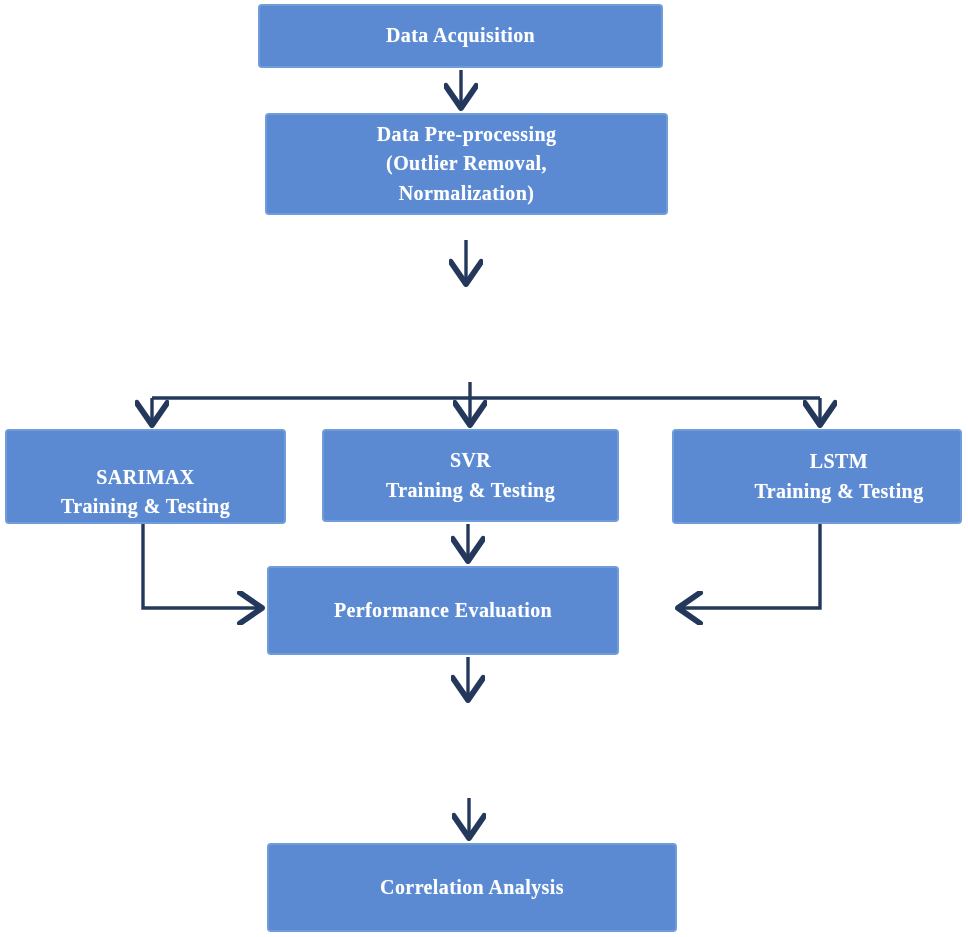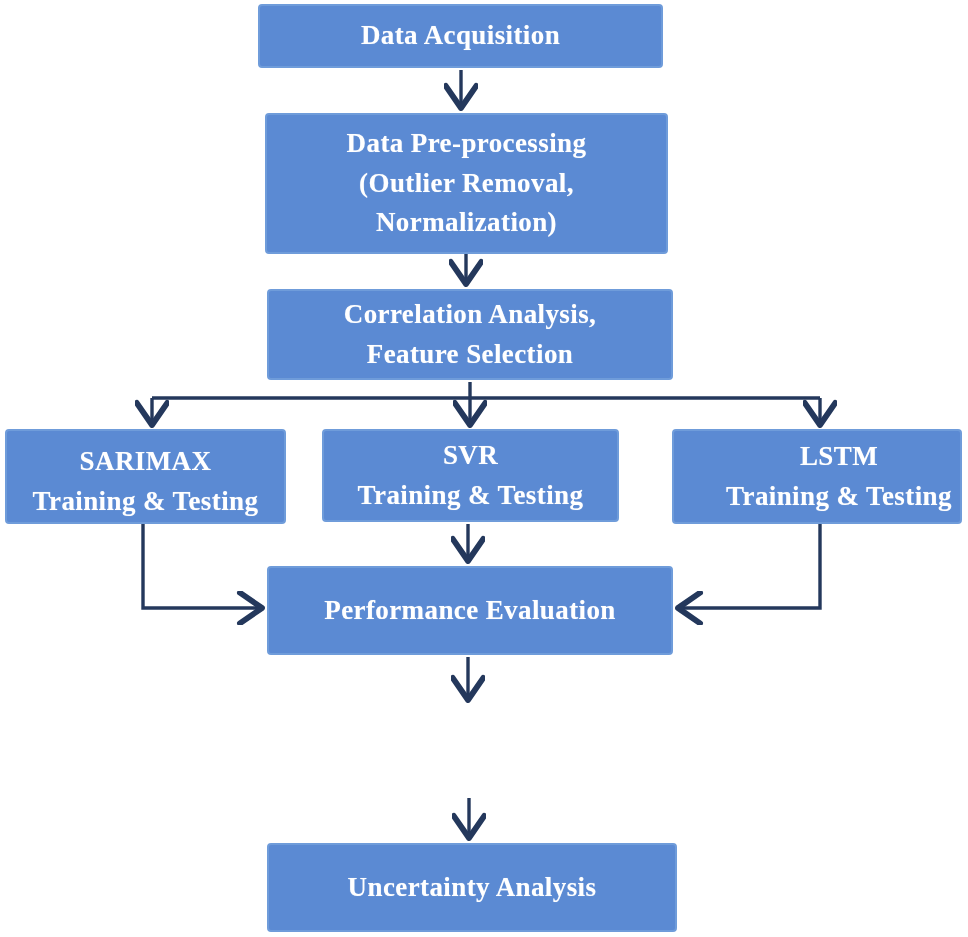--- a/index.html
+++ b/index.html
@@ -30,34 +30,34 @@
     border-radius: 4px;
     box-sizing: border-box;
     display: flex;
     align-items: center;
     justify-content: center;
     text-align: center;
   }
   .node-label {
     color: #ffffff;
     font-weight: bold;
-    font-size: 27px;
+    font-size: 20px;
     line-height: 1.48;
     letter-spacing: 0.4px;
     white-space: pre-line;
     text-shadow: 0 0 1px rgba(255,255,255,0.4);
   }
   
   .n-acq  { left: 258px; top:   4px; width: 405px; height:  64px; }
-  .n-pre  { left: 265px; top: 113px; width: 403px; height: 141px; }
+  .n-pre  { left: 265px; top: 113px; width: 403px; height: 102px; }
   .n-corr { left: 267px; top: 289px; width: 406px; height:  91px; }
   .n-sar  { left:   5px; top: 429px; width: 281px; height:  95px; align-items: flex-end; }
   .n-svr  { left: 322px; top: 429px; width: 297px; height:  93px; }
   .n-lstm { left: 672px; top: 429px; width: 290px; height:  95px; padding-left: 44px; }
-  .n-perf { left: 267px; top: 566px; width: 406px; height:  89px; }
+  .n-perf { left: 267px; top: 566px; width: 352px; height:  89px; }
   .n-err  { left: 265px; top: 705px; width: 408px; height:  91px; }
   .n-unc  { left: 267px; top: 843px; width: 410px; height:  89px; }
 </style>
 </head>
 <body>
 
 <div class="canvas">
 
   <svg class="edges-layer" width="968" height="937" viewBox="0 0 968 937" xmlns="http://www.w3.org/2000/svg">
     <defs>
@@ -94,24 +94,20 @@
   <div class="node n-acq">
     <span class="node-label">Data Acquisition</span>
   </div>
 
   <div class="node n-pre">
     <span class="node-label">Data Pre-processing
 (Outlier Removal,
 Normalization)</span>
   </div>
 
-  <div class="node n-corr">
-    <span class="node-label">Correlation Analysis,
-Feature Selection</span>
-  </div>
 
   <div class="node n-sar">
     <span class="node-label">SARIMAX
 Training &amp; Testing</span>
   </div>
 
   <div class="node n-svr">
     <span class="node-label">SVR
 Training &amp; Testing</span>
   </div>
@@ -120,16 +116,16 @@
     <span class="node-label">LSTM
 Training &amp; Testing</span>
   </div>
 
   <div class="node n-perf">
     <span class="node-label">Performance Evaluation</span>
   </div>
 
 
   <div class="node n-unc">
-    <span class="node-label">Uncertainty Analysis</span>
+    <span class="node-label">Correlation Analysis</span>
   </div>
 
 </div>
 
 </body></html>

